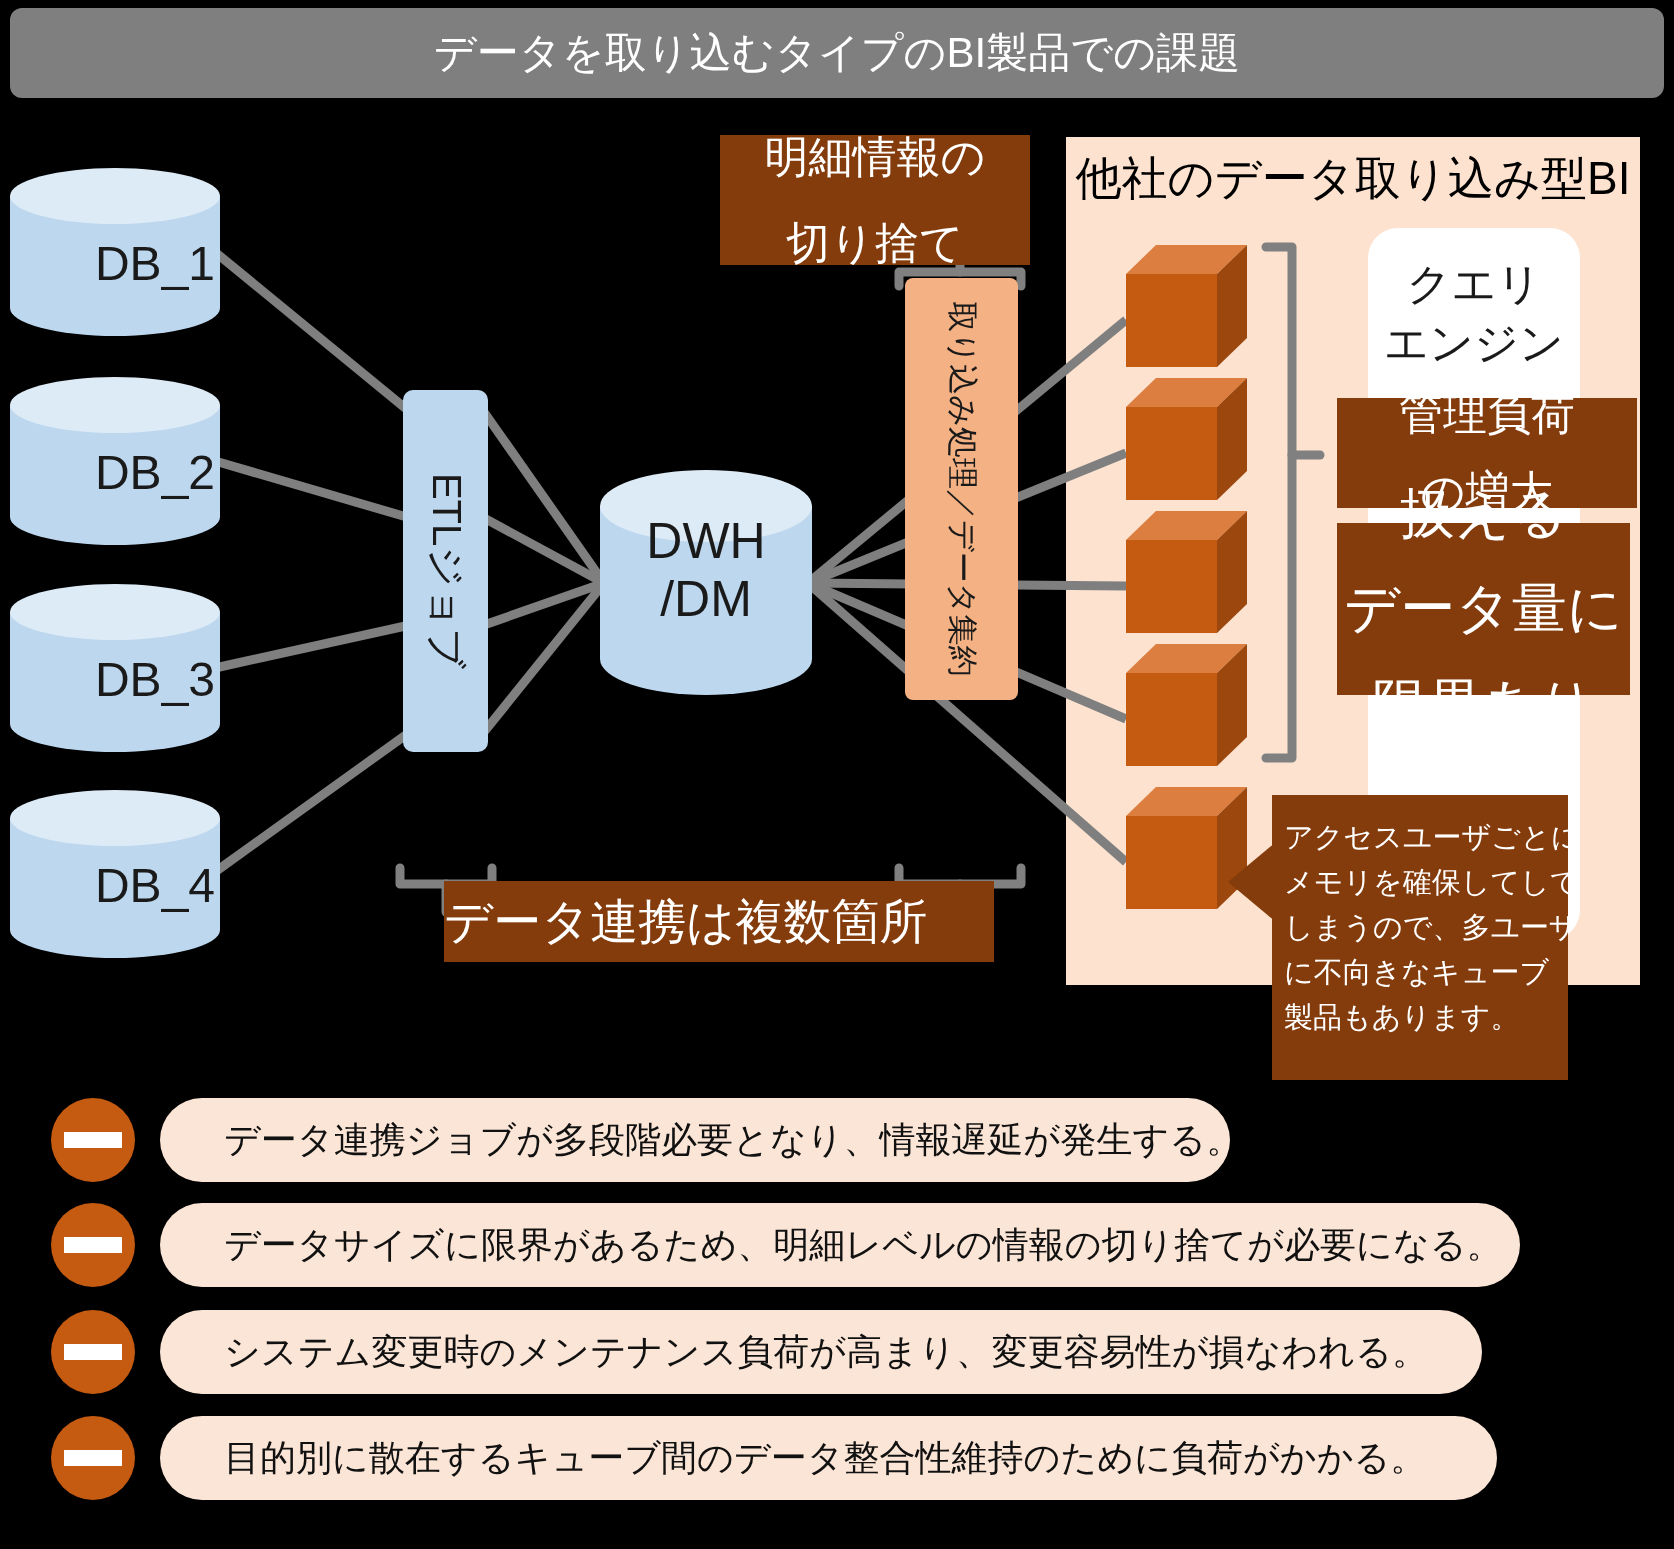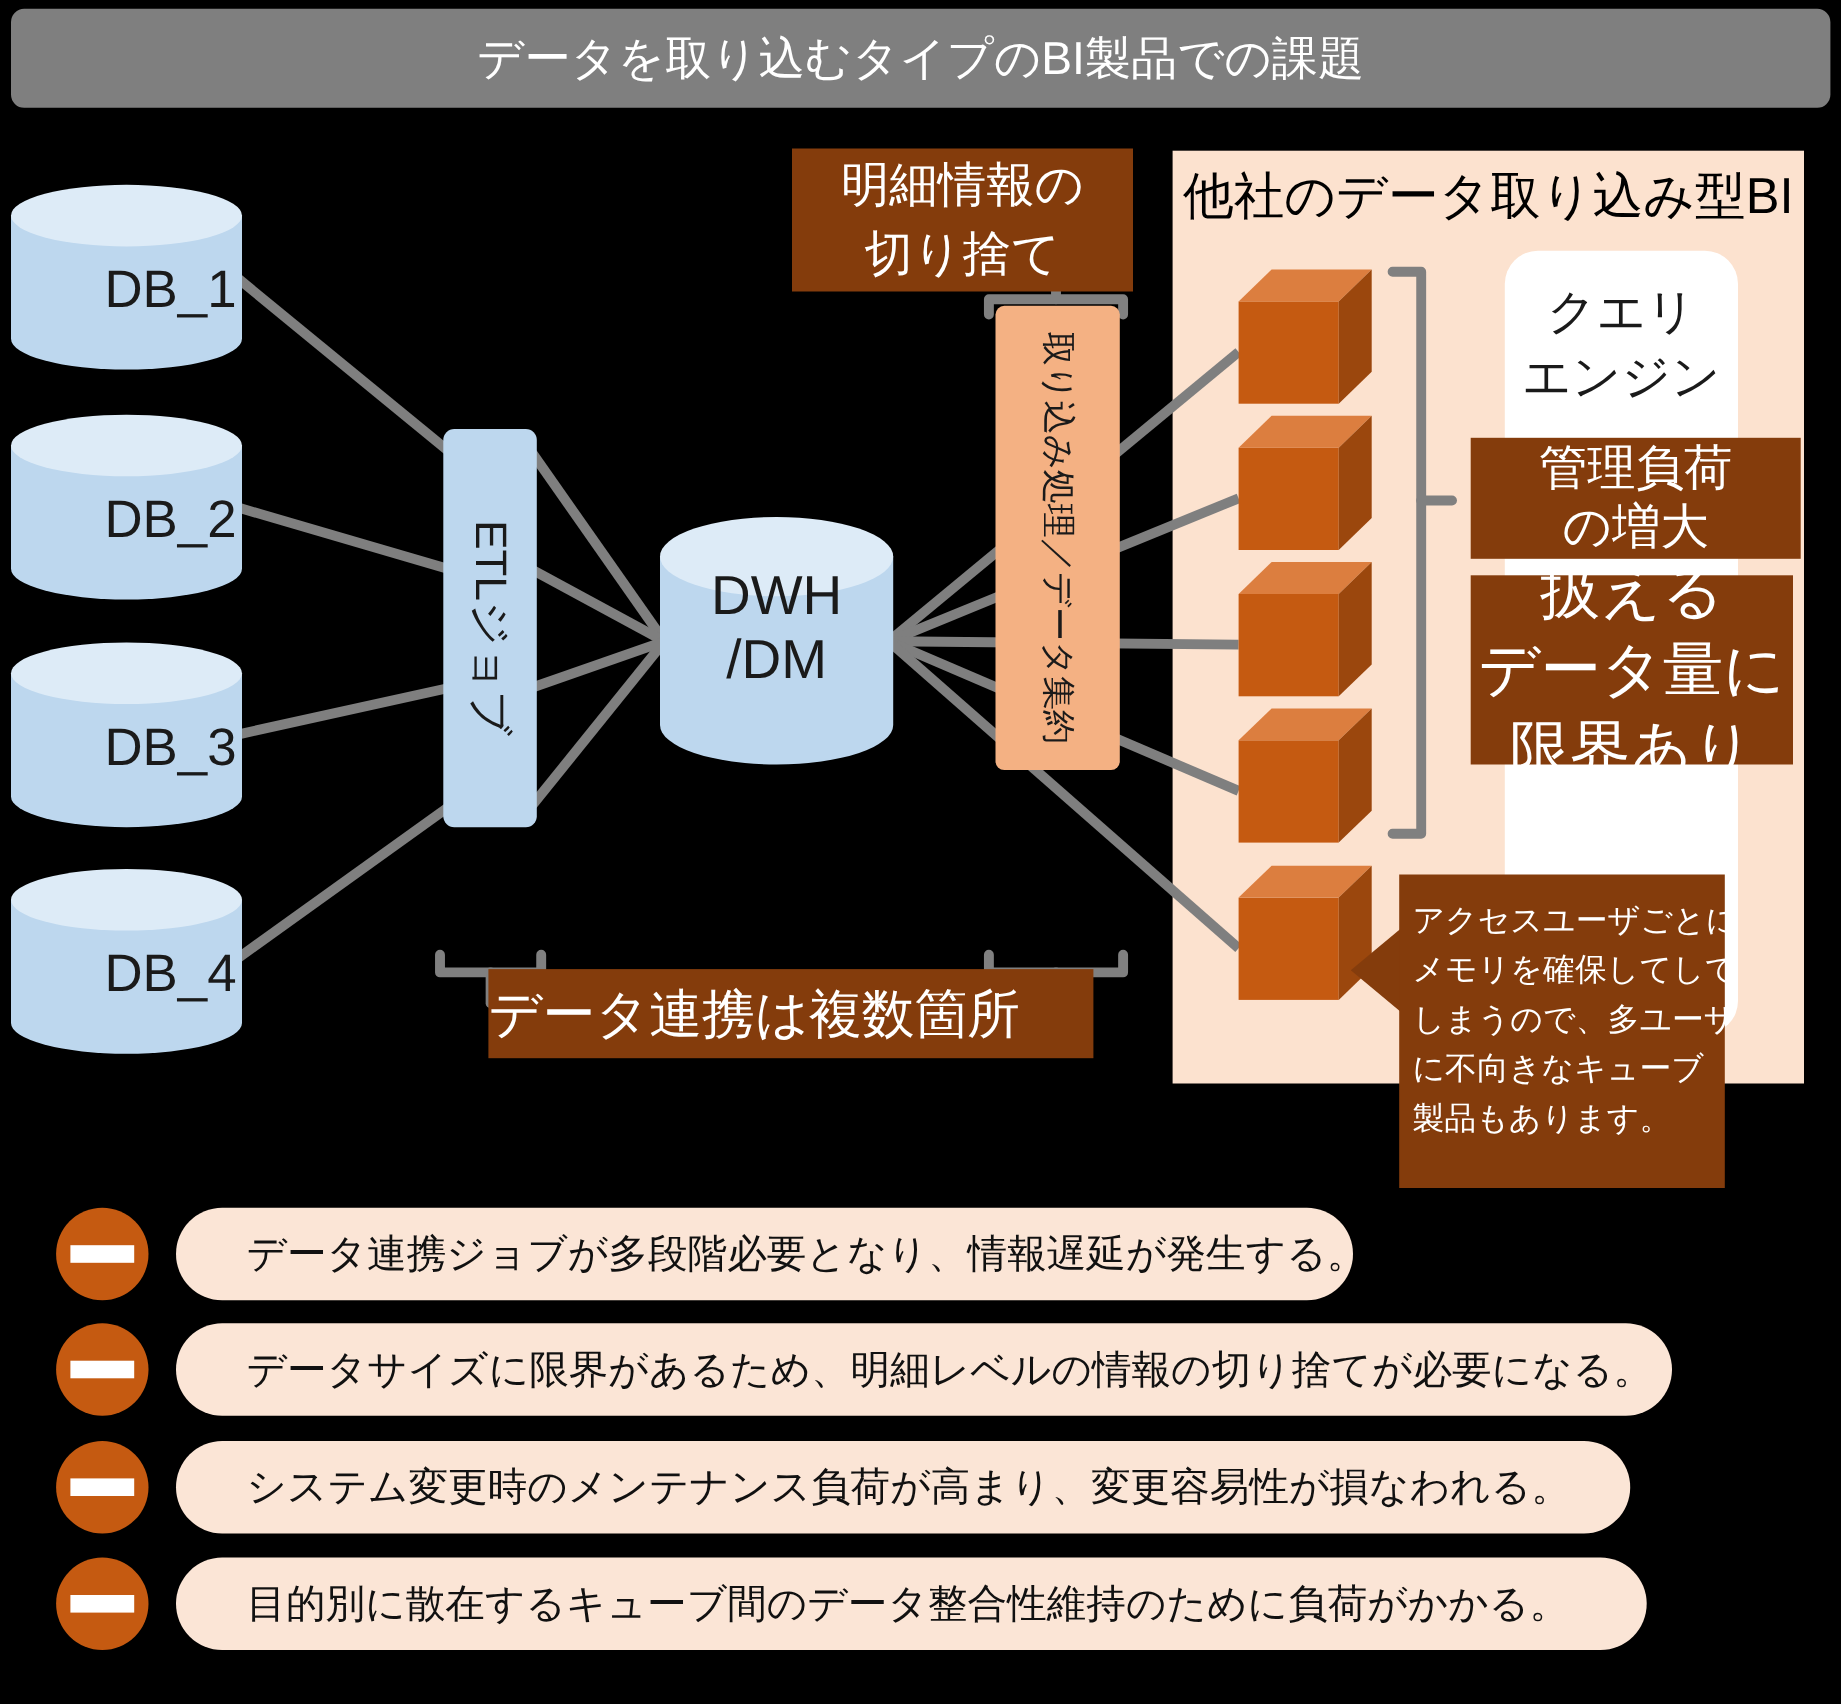--- a/index.html
+++ b/index.html
@@ -24,21 +24,21 @@
   .etl-box .vtext{font-size:40px;}
 
   
   .dwh-label{left:600px;top:512px;width:212px;text-align:center;font-size:50px;line-height:1.16;color:#1a1a1a;}
 
   
   .ingest-box{left:905px;top:278px;width:113px;height:422px;background:#F4B183;border-radius:8px;}
   .ingest-box .vtext{font-size:31px;}
 
   
-  .brown{background:#843C0C;color:#fff;text-align:center;}
+  .brown{background:#843C0C;color:#fff;text-align:center;gap:24px;}
   .detail-loss{left:720px;top:135px;width:310px;height:130px;display:flex;flex-direction:column;
                justify-content:center;font-size:44px;line-height:1.4;}
   .data-link{left:444px;top:881px;width:550px;height:81px;display:flex;align-items:center;
              justify-content:flex-start;font-size:48px;}
 
   
   .bi-panel{left:1066px;top:137px;width:574px;height:848px;background:#FCE2CF;}
   .bi-title{left:1066px;top:148px;width:574px;text-align:center;font-size:46px;color:#000;}
   .query-engine{left:1368px;top:228px;width:212px;height:712px;background:#fff;border-radius:30px;
                 text-align:center;padding-top:26px;box-sizing:border-box;font-size:44px;line-height:1.35;color:#1a1a1a;}

